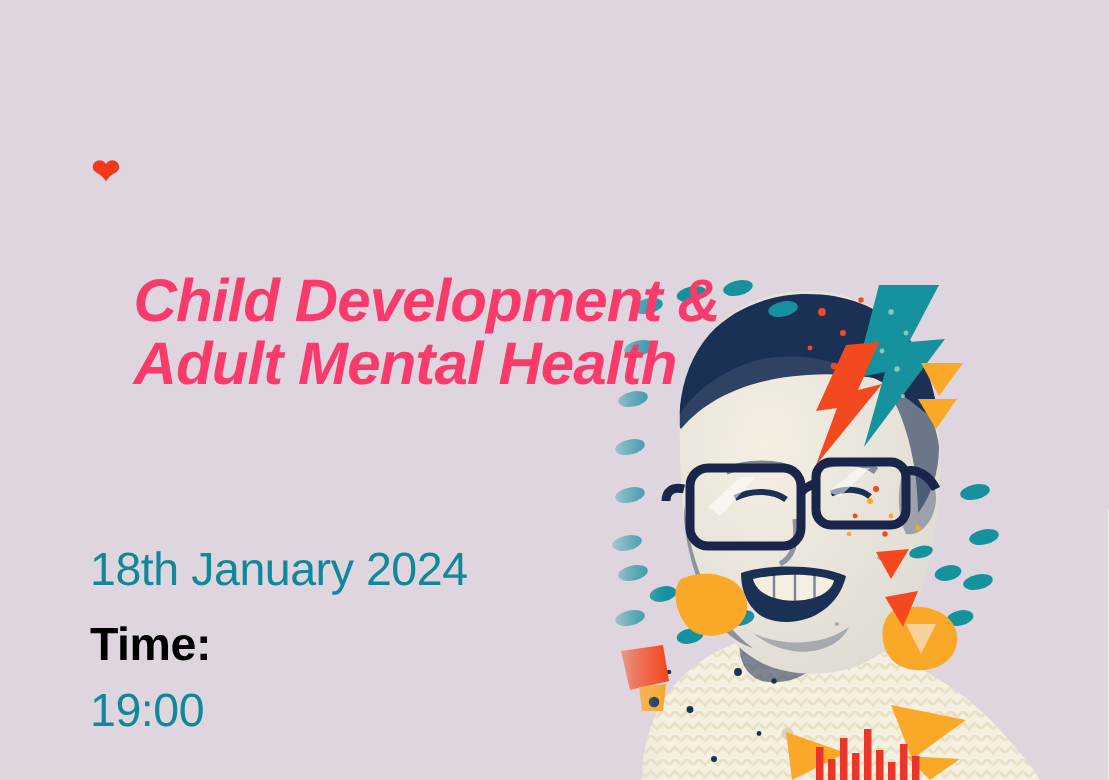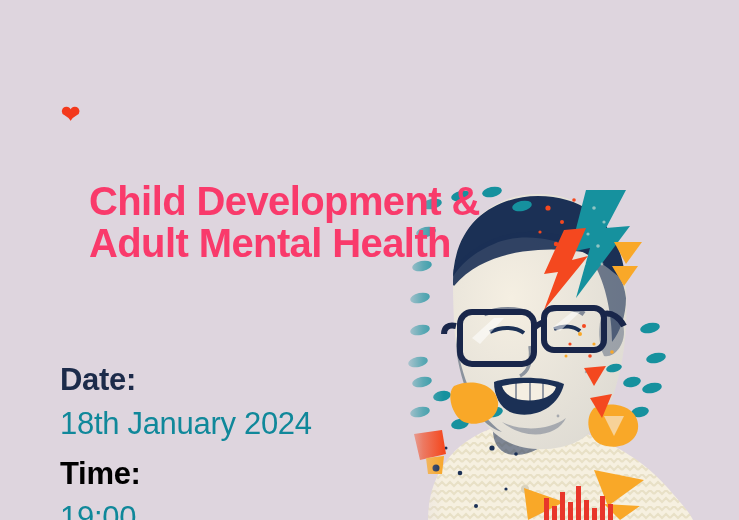--- a/index.html
+++ b/index.html
@@ -54,20 +54,21 @@
     top: 7px;
     width: 22px;
     height: 22px;
     line-height: 22px;
     font-size: 23px;
     color: #f3391c;
   }
   .headline-text {
     display: block;
     padding-left: 29px;
+    font-style: italic;
   }
 
   .details {
     margin-top: 52px;
   }
   .detail-label {
     margin: 0;
     font-size: 31px;
     line-height: 44px;
     font-weight: bold;
@@ -296,20 +297,19 @@
 
   <div class="text-col">
 
     <h1 class="headline" style="color: rgb(249, 58, 107);">
       <span class="heart-icon" style="color: rgb(243, 57, 28);">❤</span>
       <span class="headline-text">Child Development &amp;
 Adult Mental Health</span>
     </h1>
 
     <div class="details">
-      <p class="detail-label" style="color: rgb(28, 43, 74);">Date:</p>
       <p class="detail-value" style="color: rgb(16, 136, 154);">18th January 2024</p>
       <p class="detail-label" style="color: #000000;">Time:</p>
       <p class="detail-value" style="color: rgb(16, 136, 154);">19:00</p>
     </div>
 
   </div>
 </div>
 
 </body></html>

